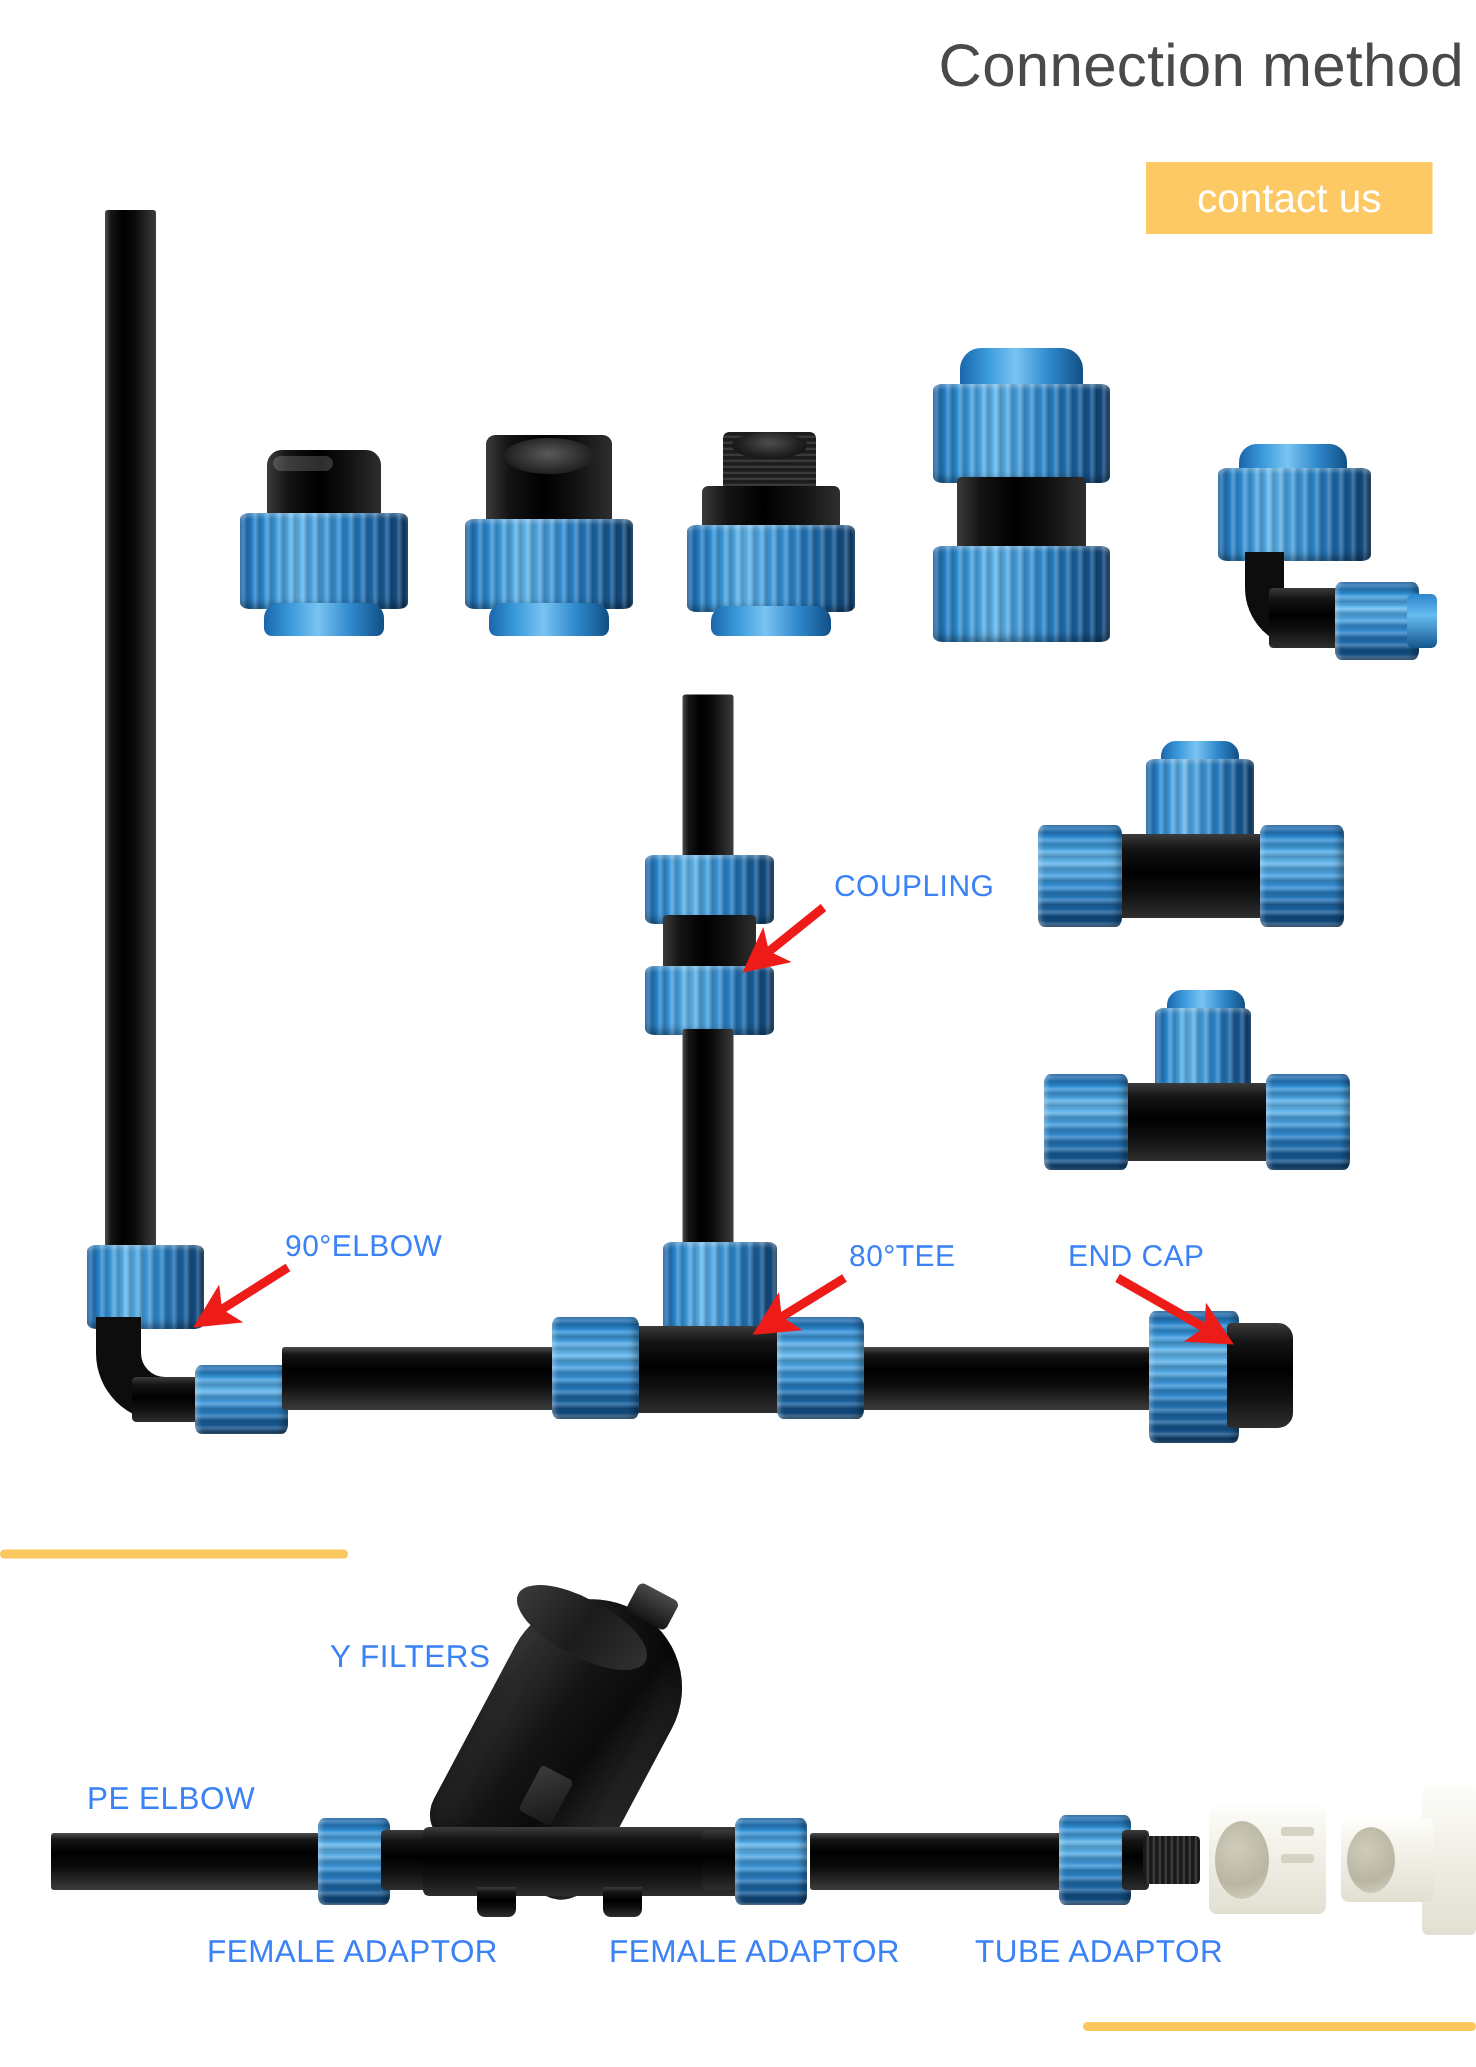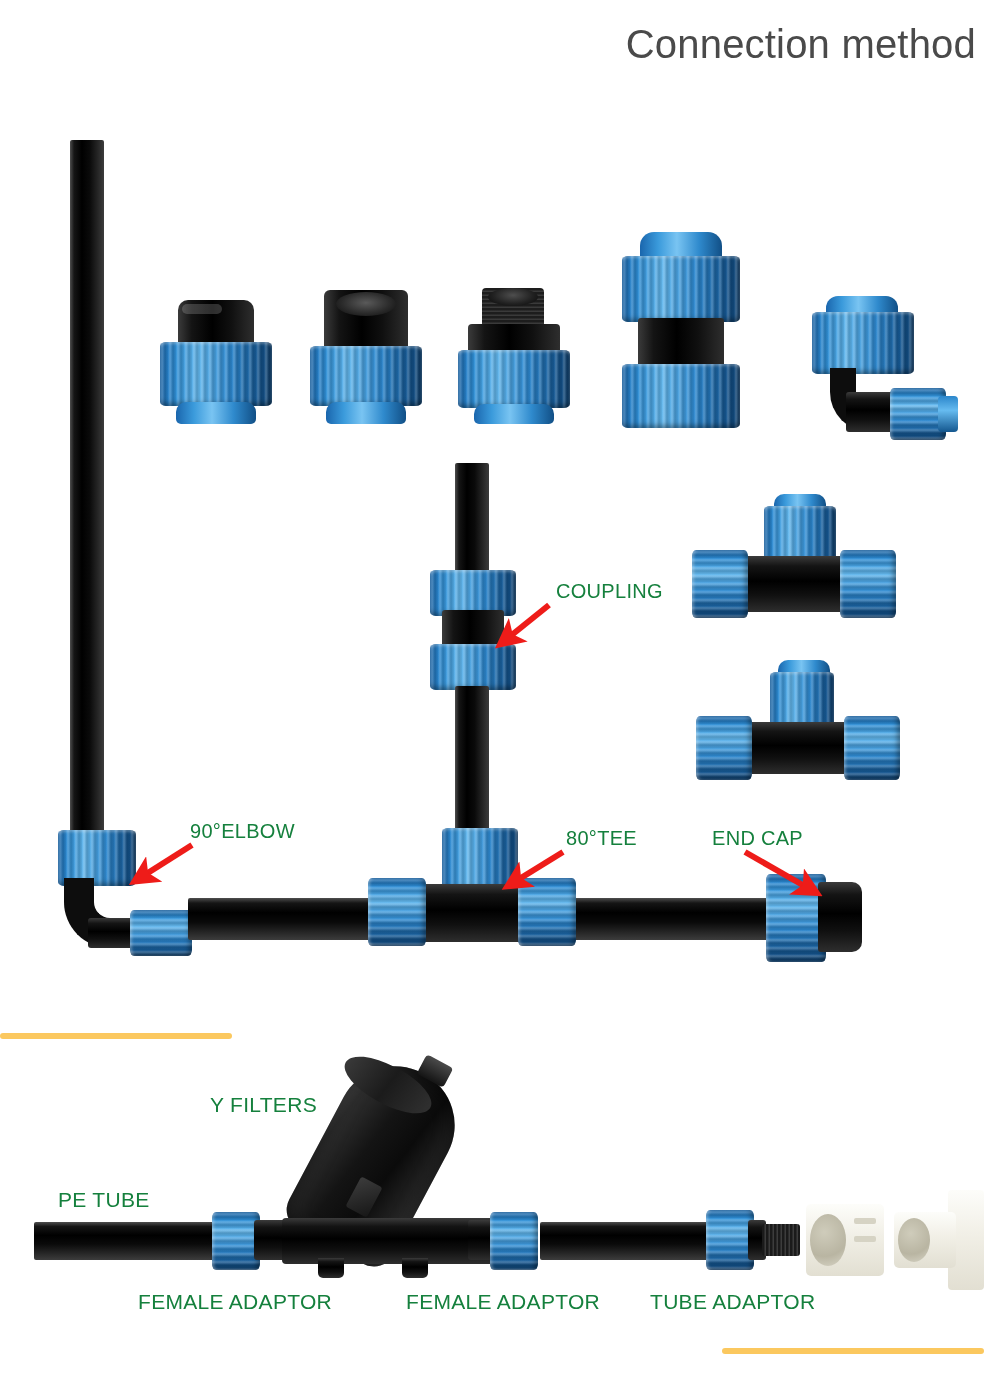--- a/index.html
+++ b/index.html
@@ -47,21 +47,21 @@
     position: absolute;
     background: #fbc85f;
     border-radius: 3px;
   }
   .rule-left  { left: 0px;   top: 1033px; width: 232px; height: 6px; }
   .rule-right { left: 722px; top: 1348px; width: 262px; height: 6px; }
 
   
   .lbl {
     position: absolute;
-    color: #15803d;
+    color: #3b82f6;
     font-size: 20px;
     white-space: nowrap;
     letter-spacing: 0.3px;
   }
   .lbl.big { font-size: 21px; }
 
   
   .arrow-layer {
     position: absolute; left: 0; top: 0;
     width: 984px; height: 1378px;
@@ -145,20 +145,21 @@
     background: radial-gradient(circle at 40% 35%, #cfccbb 0%, #b9b5a2 60%, #d9d6c8 100%);
   }
 </style>
 </head>
 <body>
 
 <div id="page">
 
   <div class="page-title">Connection method</div>
 
+  <div class="contact-btn">contact us</div>
 
   <div class="rule rule-left"></div>
   <div class="rule rule-right"></div>
 
   <div class="part" style="left:160px; top:300px; width:112px; height:120px;">
     <div class="body-v" style="left:18px; top:0px; width:76px; height:48px; border-radius:10px 10px 2px 2px;"></div>
     <div style="position:absolute;left:22px;top:4px;width:40px;height:10px;border-radius:6px;background:rgba(255,255,255,0.18);"></div>
     <div class="nut-v" style="left:0px; top:42px; width:112px; height:64px;"></div>
     <div class="collar-v" style="left:16px; top:102px; width:80px; height:22px;"></div>
   </div>
@@ -307,22 +308,22 @@
     <div class="ppr" style="left:54px; top:0px; width:36px; height:100px; border-radius:4px;"></div>
     <div class="ppr" style="left:0px; top:22px; width:62px; height:56px; border-radius:5px;"></div>
     <div class="ppr-hole" style="left:4px; top:28px; width:32px; height:44px;"></div>
   </div>
 
   <div class="lbl" style="left:556px; top:580px;">COUPLING</div>
   <div class="lbl" style="left:190px; top:820px;">90°ELBOW</div>
   <div class="lbl" style="left:566px; top:827px;">80°TEE</div>
   <div class="lbl" style="left:712px; top:827px;">END CAP</div>
 
-  <div class="lbl big" style="left:210px; top:1093px;">Y FILTERS</div>
-  <div class="lbl big" style="left:58px; top:1188px;">PE TUBE</div>
+  <div class="lbl big" style="left:220px; top:1093px;">Y FILTERS</div>
+  <div class="lbl big" style="left:58px; top:1188px;">PE ELBOW</div>
   <div class="lbl big" style="left:138px; top:1290px;">FEMALE ADAPTOR</div>
   <div class="lbl big" style="left:406px; top:1290px;">FEMALE ADAPTOR</div>
   <div class="lbl big" style="left:650px; top:1290px;">TUBE  ADAPTOR</div>
 
   <svg class="arrow-layer" viewBox="0 0 984 1378">
     <defs>
       <marker id="ah" markerWidth="5" markerHeight="5" refX="2.2" refY="2.5" orient="auto" markerUnits="strokeWidth">
         <path d="M0,0 L5,2.5 L0,5 L1.2,2.5 z" fill="#ee1c19"></path>
       </marker>
     </defs>

